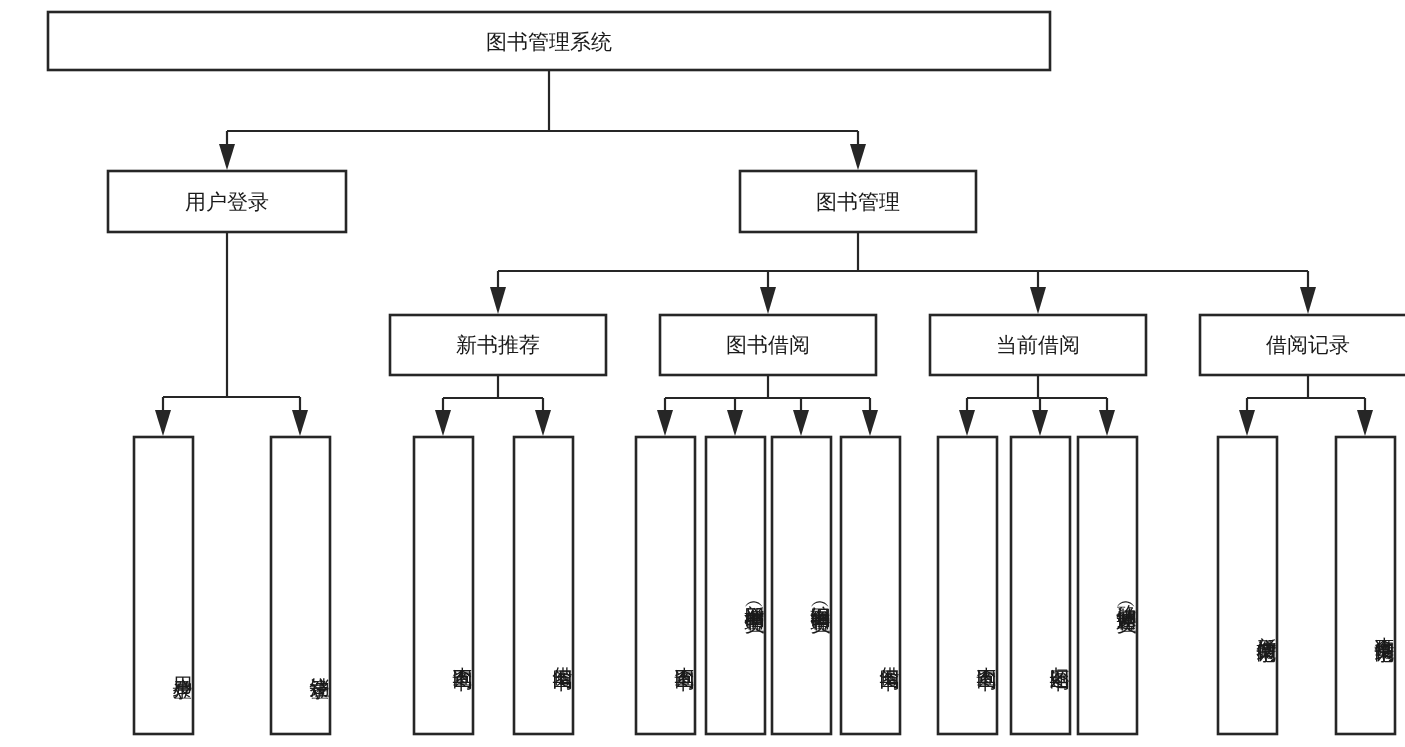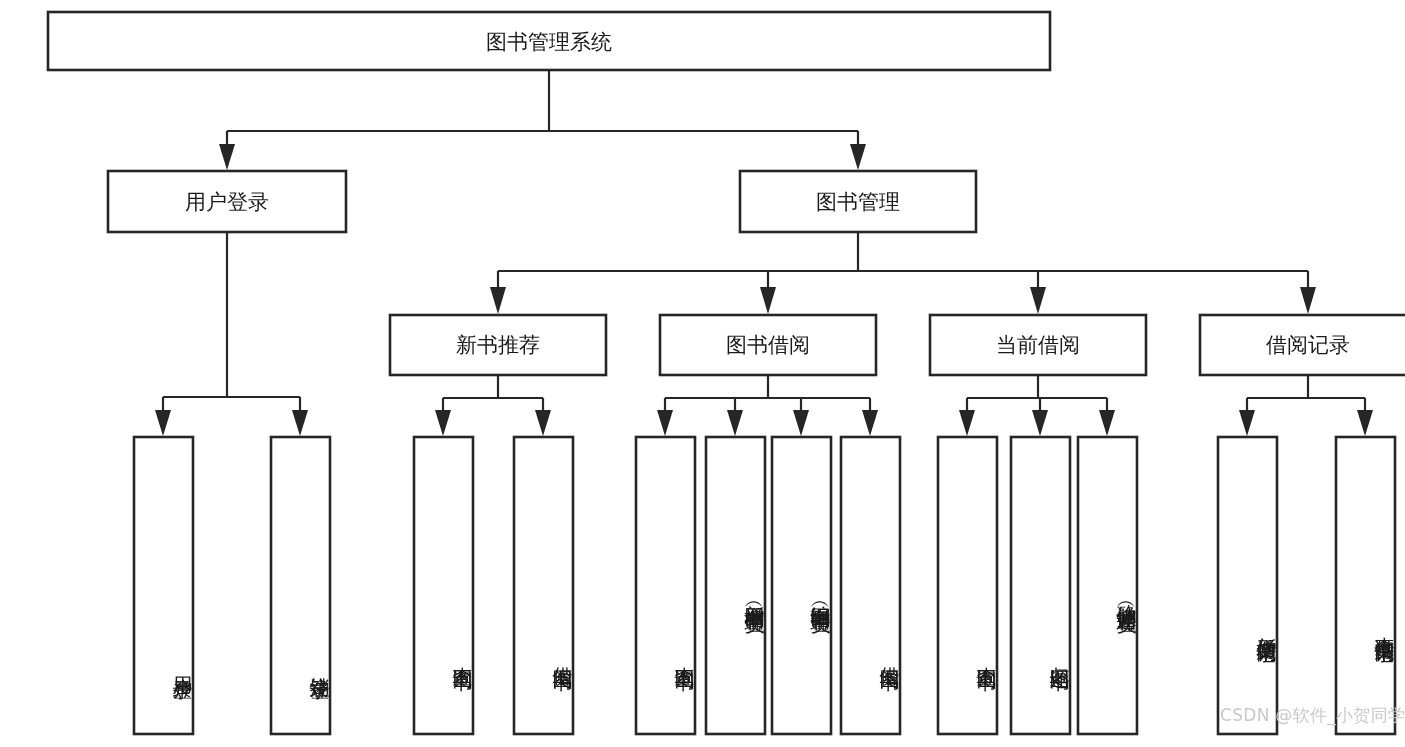--- a/index.html
+++ b/index.html
@@ -216,15 +216,14 @@
   <div class="leaf-label-v" style="left:910px; top:437px; width:59px; height:297px; padding-top:68px;">查询图书</div>
 
   <div class="leaf-label-v" style="left:983px; top:437px; width:59px; height:297px; padding-top:68px;">归还图书</div>
 
   <div class="leaf-label-v" style="left:1050px; top:437px; width:59px; height:297px; padding-top:10px;">确认归还（管理员）</div>
 
   <div class="leaf-label-v" style="left:1190px; top:437px; width:59px; height:297px; padding-top:40px;">新增借阅记录</div>
 
   <div class="leaf-label-v" style="left:1308px; top:437px; width:59px; height:297px; padding-top:40px;">查询借阅记录</div>
 
-  <div class="watermark" style="left:1192px; top:704px;">CSDN @软件_小贺同学</div>
 
 </div>
 
 </body></html>

